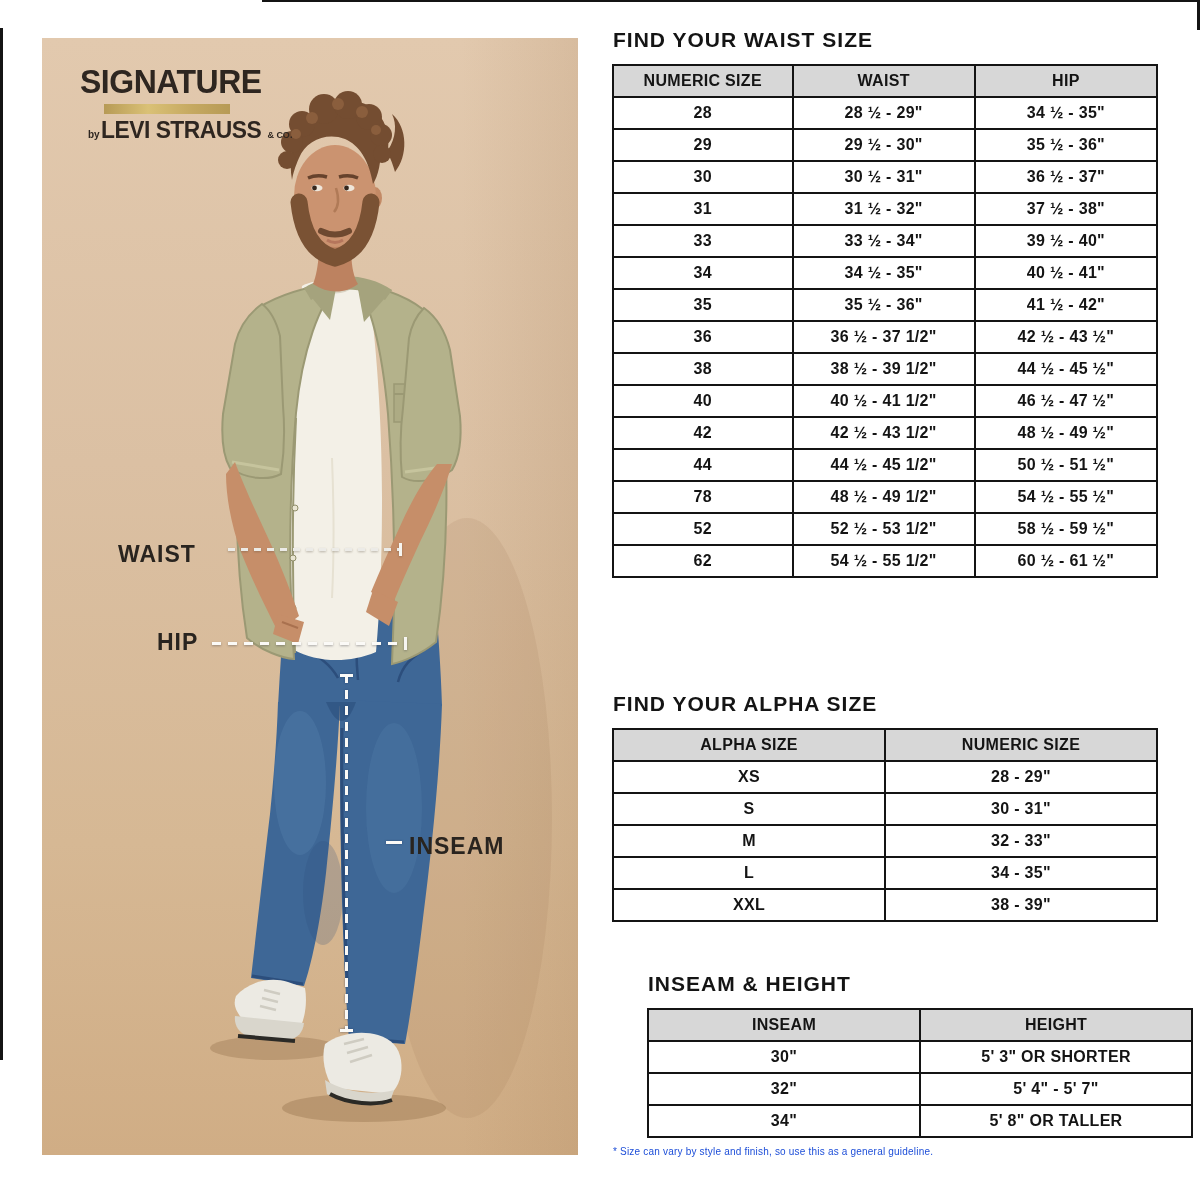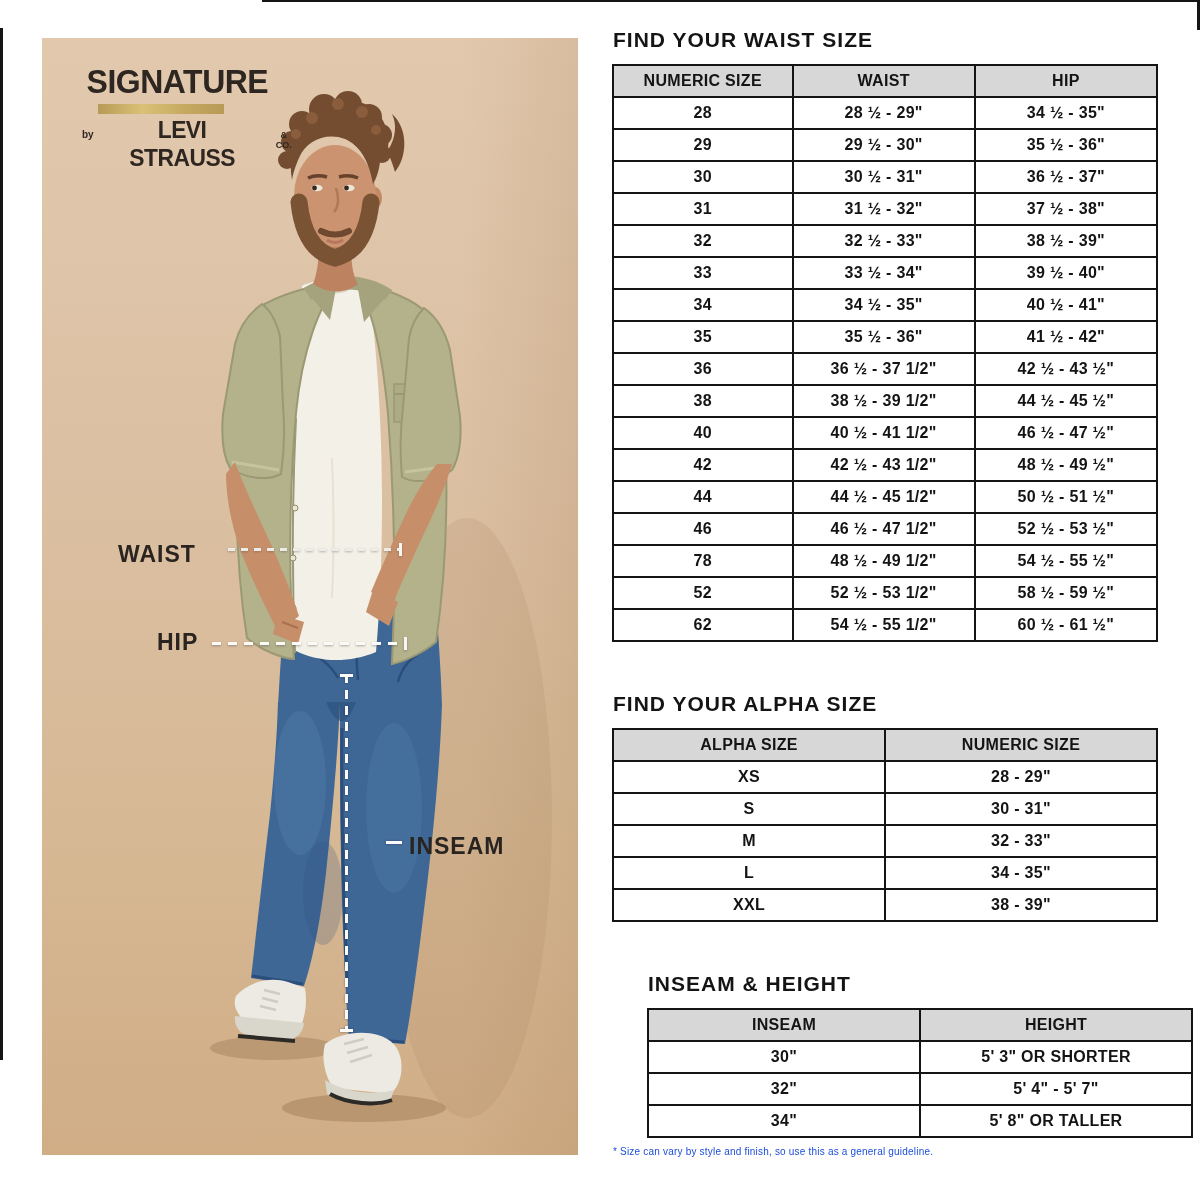--- a/index.html
+++ b/index.html
@@ -14,25 +14,25 @@
 
   
   .photo{
     position:absolute;left:42px;top:38px;width:536px;height:1117px;
     background:linear-gradient(180deg,#e2c9ae 0%,#dbc0a3 38%,#d6b894 72%,#d0ad85 100%);
     overflow:hidden;
   }
   .photo svg{position:absolute;left:0;top:0;}
 
   
-  .brand{position:absolute;left:32px;top:24px;width:220px;color:#2e2620;text-align:center;}
+  .brand{position:absolute;left:38px;top:24px;width:220px;color:#2e2620;}
   .brand-name{font-size:34px;font-weight:800;letter-spacing:-0.5px;transform:scaleX(.94);transform-origin:left;}
   .brand-goldbar{margin:3px 0 2px 24px;width:126px;height:10px;
     background:linear-gradient(90deg,#b2954c,#d9c070 35%,#c2a558 70%,#b2954c);opacity:.9;}
-  .brand-line2{display:flex;align-items:baseline;margin-left:8px;gap:22px;}
+  .brand-line2{display:flex;align-items:baseline;margin-left:8px;}
   .brand-by{font-size:10px;font-weight:800;margin-right:1px;}
   .brand-company{font-size:24px;font-weight:800;letter-spacing:-0.5px;transform:scaleX(.95);transform-origin:left;}
   .brand-suffix{font-size:9px;font-weight:800;margin-left:-2px;}
 
   
   .anno{position:absolute;font-weight:800;font-size:23px;letter-spacing:1px;color:#29241f;}
   .waist-label{left:76px;top:503px;}
   .hip-label{left:115px;top:591px;}
   .inseam-label{left:367px;top:795px;}
   .dash{position:absolute;height:3px;}
@@ -236,25 +236,20 @@
             <td>30</td>
             <td>30 ½ - 31"</td>
             <td>36 ½ - 37"</td>
           </tr>
           <tr>
             <td>31</td>
             <td>31 ½ - 32"</td>
             <td>37 ½ - 38"</td>
           </tr>
           <tr>
-            <td>32</td>
-            <td>32 ½ - 33"</td>
-            <td>38 ½ - 39"</td>
-          </tr>
-          <tr>
             <td>33</td>
             <td>33 ½ - 34"</td>
             <td>39 ½ - 40"</td>
           </tr>
           <tr>
             <td>34</td>
             <td>34 ½ - 35"</td>
             <td>40 ½ - 41"</td>
           </tr>
           <tr>
@@ -279,25 +274,20 @@
           </tr>
           <tr>
             <td>42</td>
             <td>42 ½ - 43 1/2"</td>
             <td>48 ½ - 49 ½"</td>
           </tr>
           <tr>
             <td>44</td>
             <td>44 ½ - 45 1/2"</td>
             <td>50 ½ - 51 ½"</td>
-          </tr>
-          <tr>
-            <td>46</td>
-            <td>46 ½ - 47 1/2"</td>
-            <td>52 ½ - 53 ½"</td>
           </tr>
           <tr>
             <td>78</td>
             <td>48 ½ - 49 1/2"</td>
             <td>54 ½ - 55 ½"</td>
           </tr>
           <tr>
             <td>52</td>
             <td>52 ½ - 53 1/2"</td>
             <td>58 ½ - 59 ½"</td>

